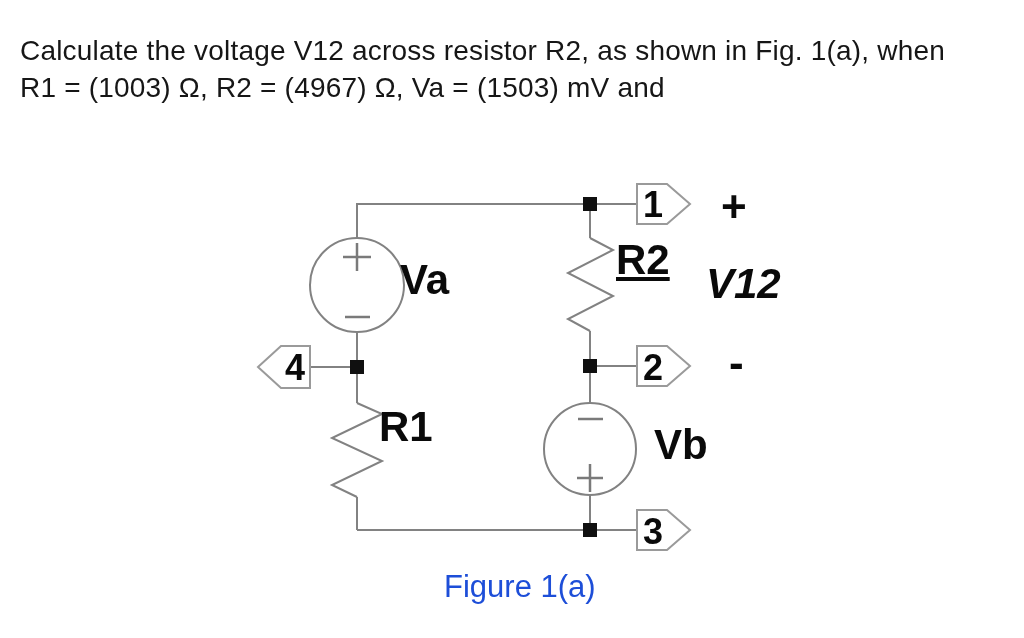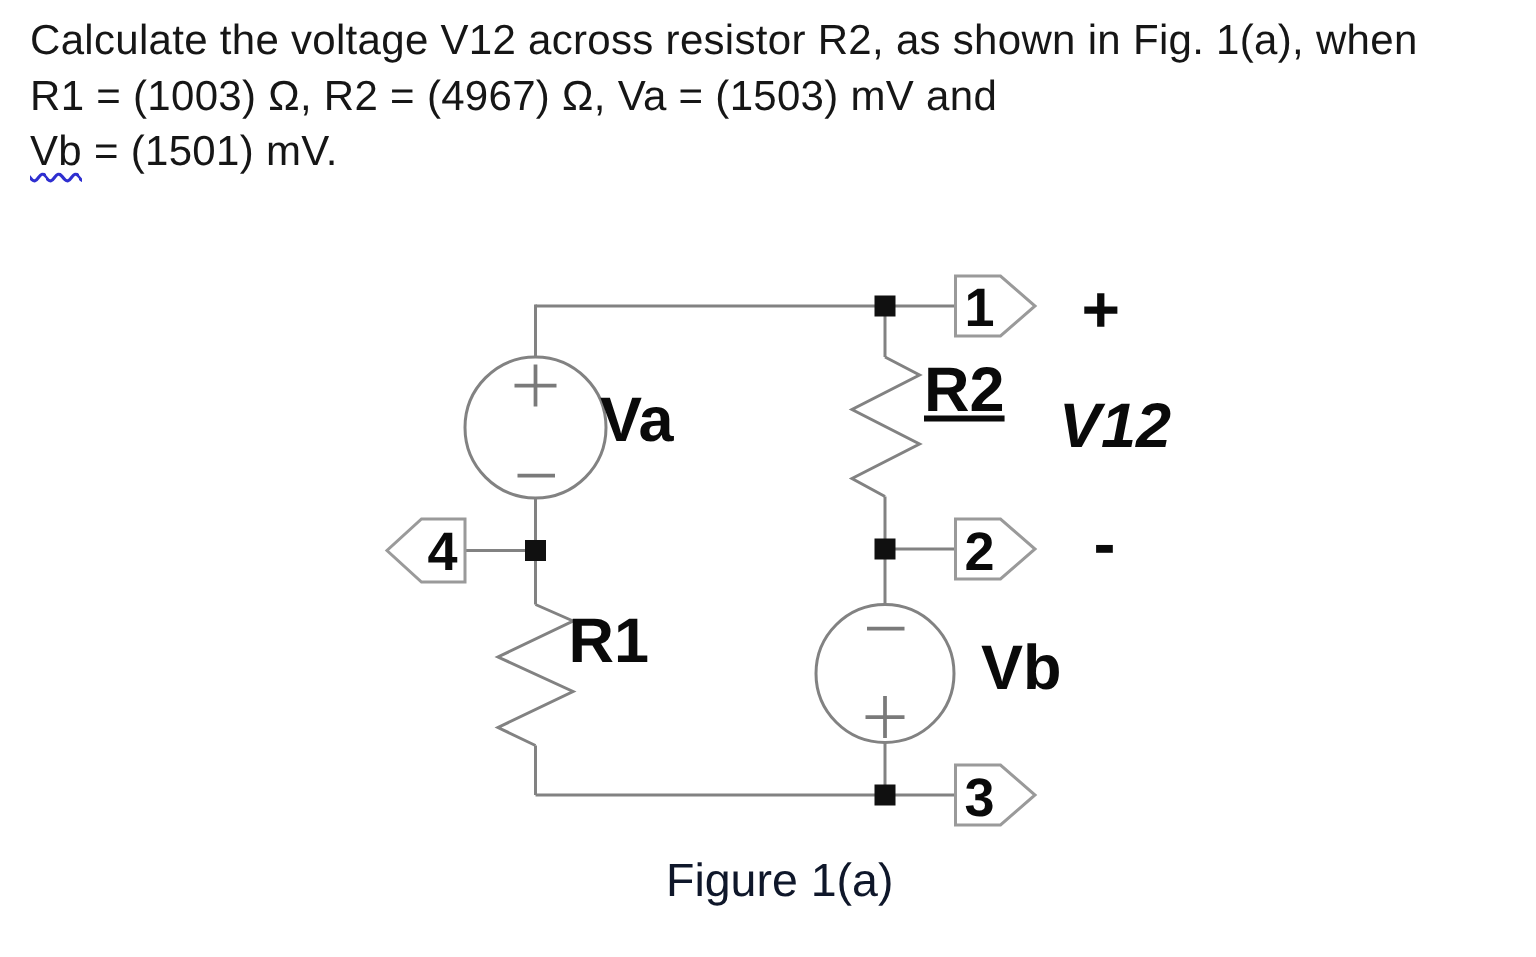--- a/index.html
+++ b/index.html
@@ -8,21 +8,21 @@
     position: relative;
     width: 1024px;
     height: 638px;
     background: #ffffff;
     font-family: "Liberation Sans", sans-serif;
     overflow: hidden;
   }
   #question {
     position: absolute;
     left: 20px;
-    top: 8px;
+    top: 32px;
     width: 960px;
     font-size: 28px;
     line-height: 37px;
     color: #161616;
     letter-spacing: 0.2px;
   }
   .squiggle {
     text-decoration-line: underline;
     text-decoration-style: wavy;
     text-decoration-color: #2f2fd0;
@@ -50,32 +50,31 @@
     font-size: 36px;
     line-height: 1;
     color: #0a0a0a;
   }
   #caption {
     position: absolute;
     left: 444px;
     top: 571px;
     font-size: 31px;
     line-height: 1;
-    color: #0f172a;
+    color: #1d4ed8;
   }
 </style>
 </head>
 <body>
 
 <div id="stage">
 
   <div id="question">
     <div>Calculate the voltage V12 across resistor R2, as shown in Fig. 1(a), when</div>
     <div>R1 = (1003) Ω, R2 = (4967) Ω, Va = (1503) mV and</div>
-    <div><span class="squiggle">Vb</span><span> = (1501) mV.</span></div>
   </div>
 
   <svg id="circuit-svg" viewBox="0 0 1024 638" xmlns="http://www.w3.org/2000/svg">
     <g stroke="#828282" stroke-width="2" fill="none">
 
       <polyline points="357,204 590,204"></polyline>
 
       <line x1="357" y1="203" x2="357" y2="238"></line>
       <line x1="357" y1="332" x2="357" y2="361"></line>
       <line x1="357" y1="373" x2="357" y2="403"></line>

